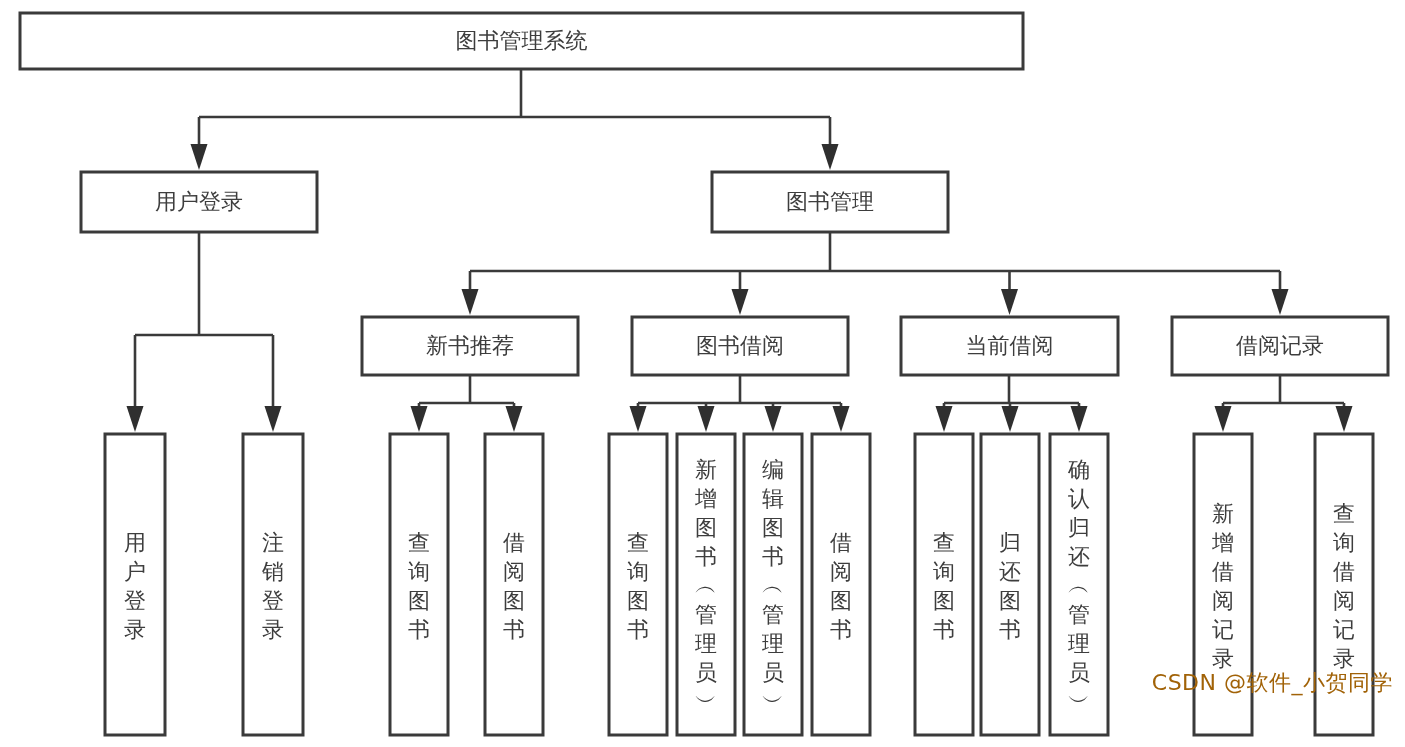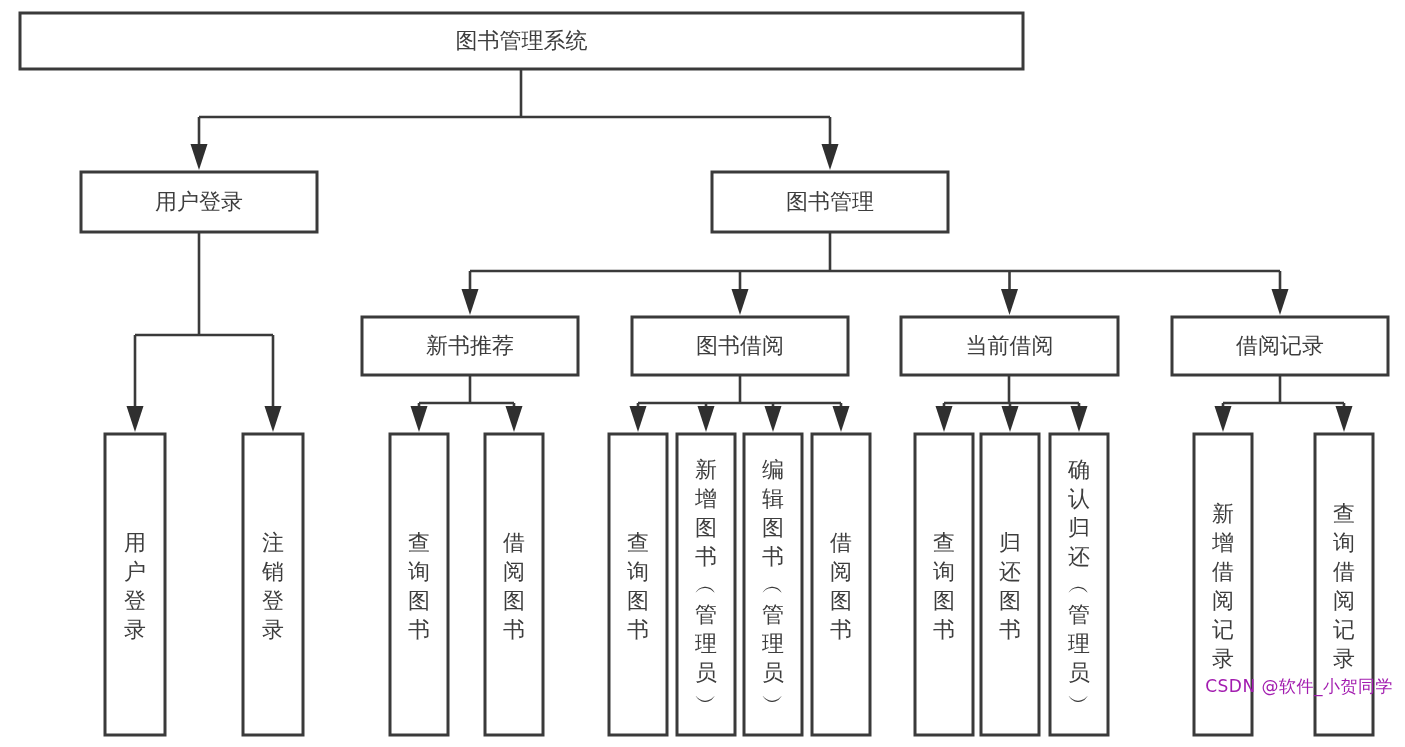--- a/index.html
+++ b/index.html
@@ -52,22 +52,22 @@
     font-family: "DejaVu Sans", "Liberation Sans", sans-serif;
     font-size: 22px;
     fill: #3d3d3d;
     text-anchor: middle;
   }
   .watermark {
     position: absolute;
     right: 12px;
     bottom: 6px;
     font-family: "DejaVu Sans", "Liberation Sans", sans-serif;
-    font-size: 17px;
-    color: #a21caf;
+    font-size: 22px;
+    color: #a16207;
     letter-spacing: 0.5px;
     white-space: nowrap;
     user-select: none;
   }
 </style>
 </head>
 <body>
 
 <div id="diagram-root">
   <svg class="diagram-canvas" viewBox="0 0 1405 747">

